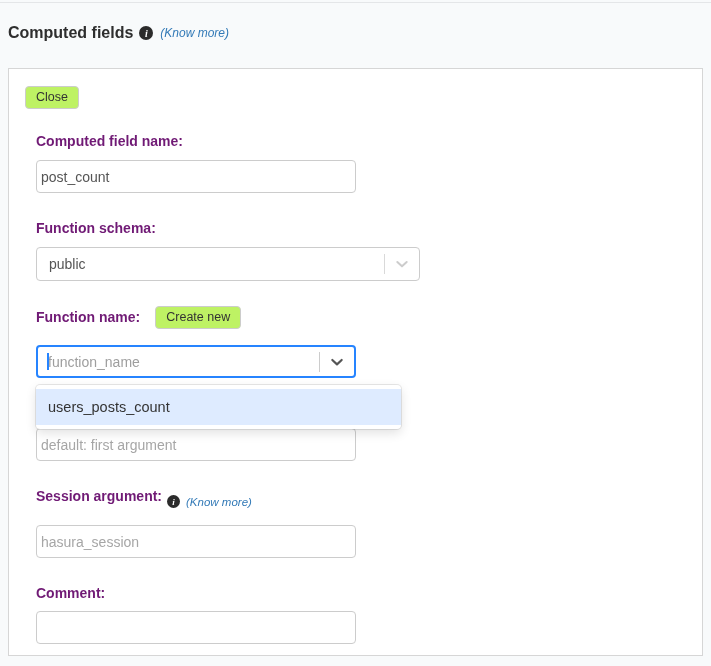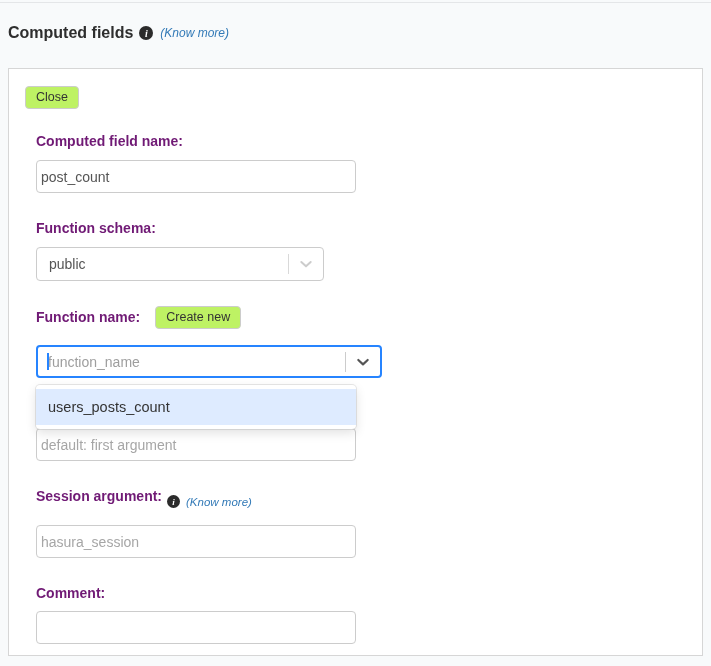--- a/index.html
+++ b/index.html
@@ -74,40 +74,40 @@
     background: #fff;
     display: block;
   }
   .text-input::placeholder { color: #a6a6a6; opacity: 1; }
 
   .group { margin-bottom: 27px; }
   .group .field-label { margin-bottom: 10px; }
 
   
   .select-box {
-    width: 288px; height: 34px;
+    width: 384px; height: 34px;
     border: 1px solid #ccc; border-radius: 4px;
     display: flex; align-items: center;
     background: #fff; cursor: pointer;
   }
   .select-value { flex: 1; padding-left: 12px; font-size: 14px; color: #555; }
   .indicator-sep { width: 1px; height: 20px; background: #d9d9d9; }
   .indicator {
     width: 34px; display: flex; align-items: center; justify-content: center;
     align-self: stretch; cursor: pointer;
   }
 
   
   .fn-label-row { display: flex; align-items: center; margin-bottom: 16px; }
   .fn-label-row .field-label { margin-bottom: 0; }
   .fn-label-row .btn { margin-left: 15px; }
 
   
   .combo-focused {
-    width: 346px; height: 33px;
+    width: 320px; height: 33px;
     border: 2px solid #2684ff; border-radius: 4px;
     display: flex; align-items: center;
     background: #fff;
     position: relative;
   }
   .combo-input {
     flex: 1; border: none; outline: none;
     padding: 0 0 0 10px; font-size: 14px; color: #555;
     font-family: "Liberation Sans", sans-serif;
     background: transparent; min-width: 0;
@@ -116,21 +116,21 @@
   .text-caret {
     position: absolute; left: 9px; top: 6px;
     width: 2px; height: 17px; background: #2684ff;
   }
   .combo-focused .indicator-sep { background: #cccccc; }
 
   
   .menu-anchor { position: relative; height: 0; }
   .dropdown-menu {
     position: absolute; top: 7px; left: 0;
-    width: 320px;
+    width: 365px;
     background: #fff; border-radius: 4px;
     box-shadow: 0 0 0 1px rgba(0,0,0,0.09), 0 4px 11px rgba(0,0,0,0.12);
     padding: 4px 0;
     z-index: 5;
   }
   .dropdown-option {
     padding: 10px 12px;
     font-size: 14.5px; color: #333;
     background: #DEEBFF;
     cursor: pointer;

